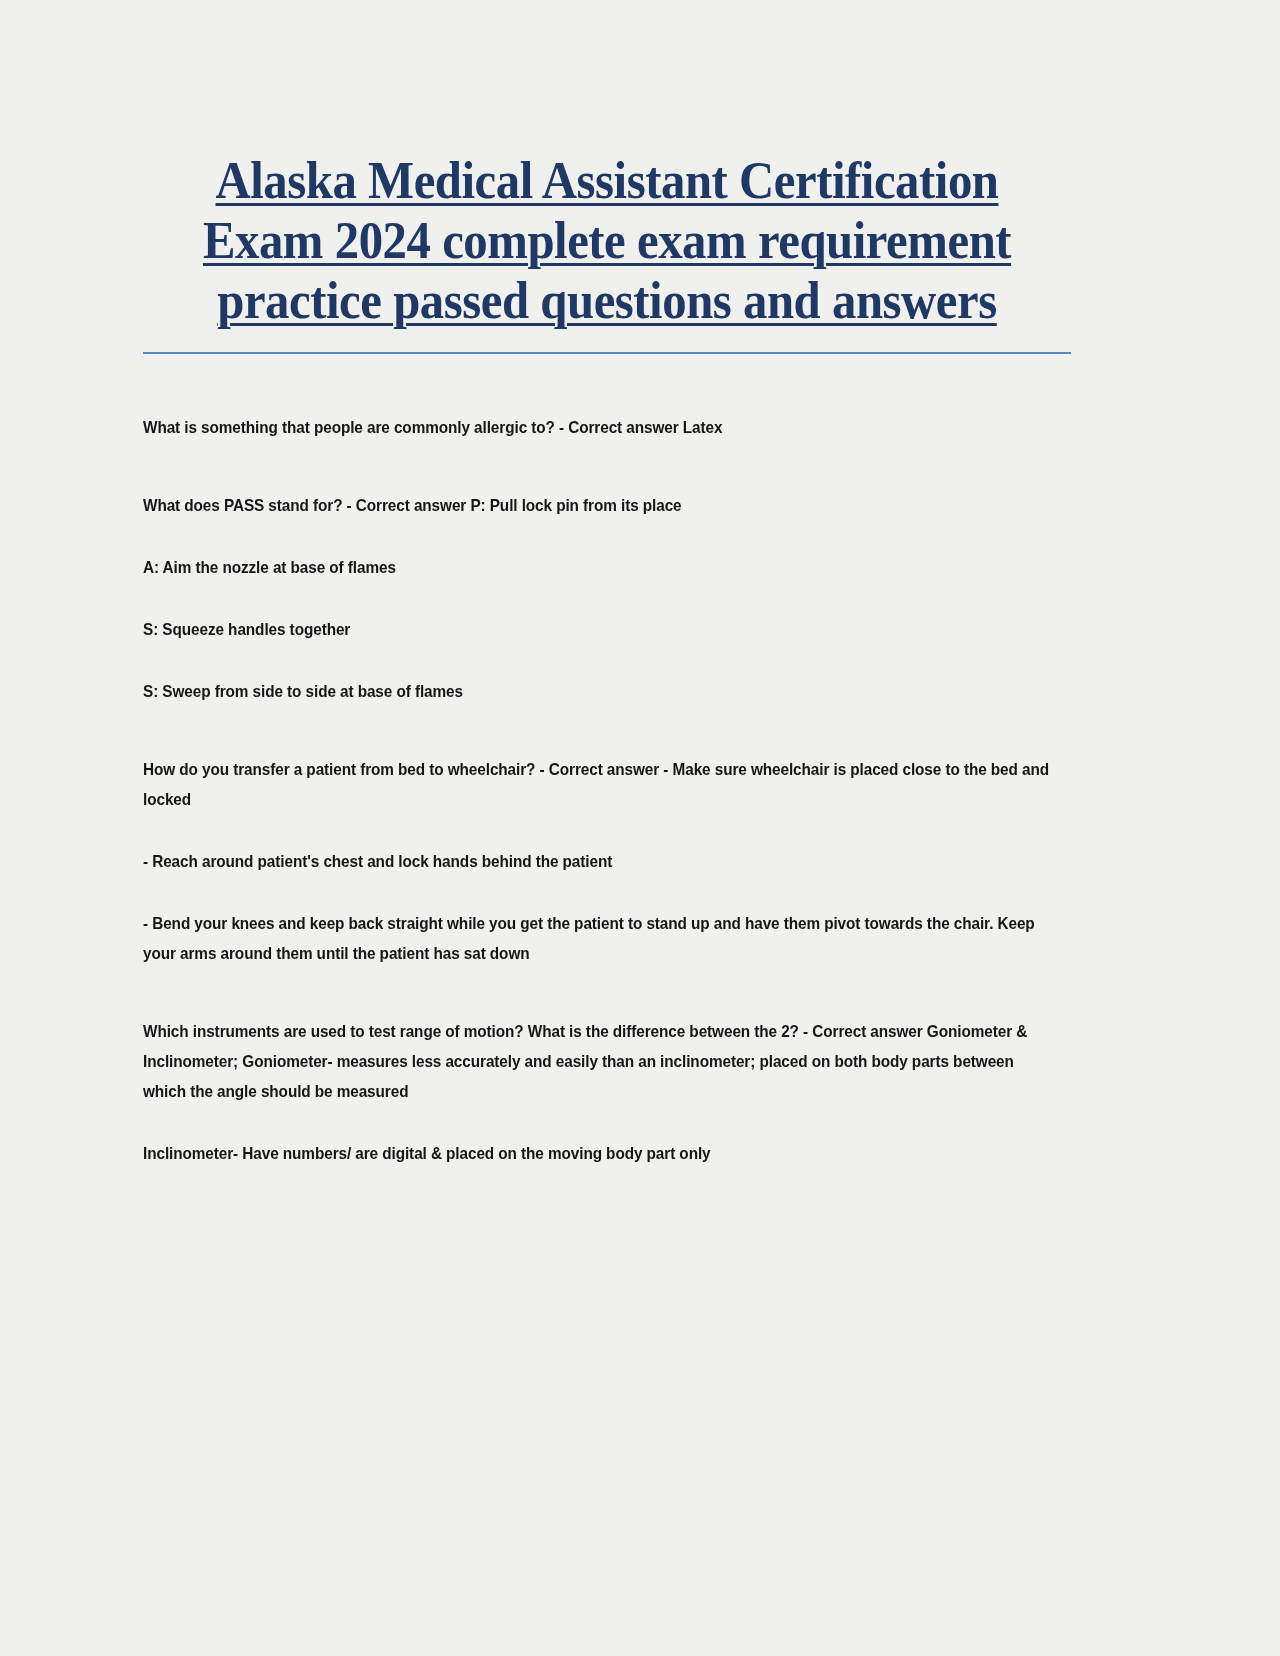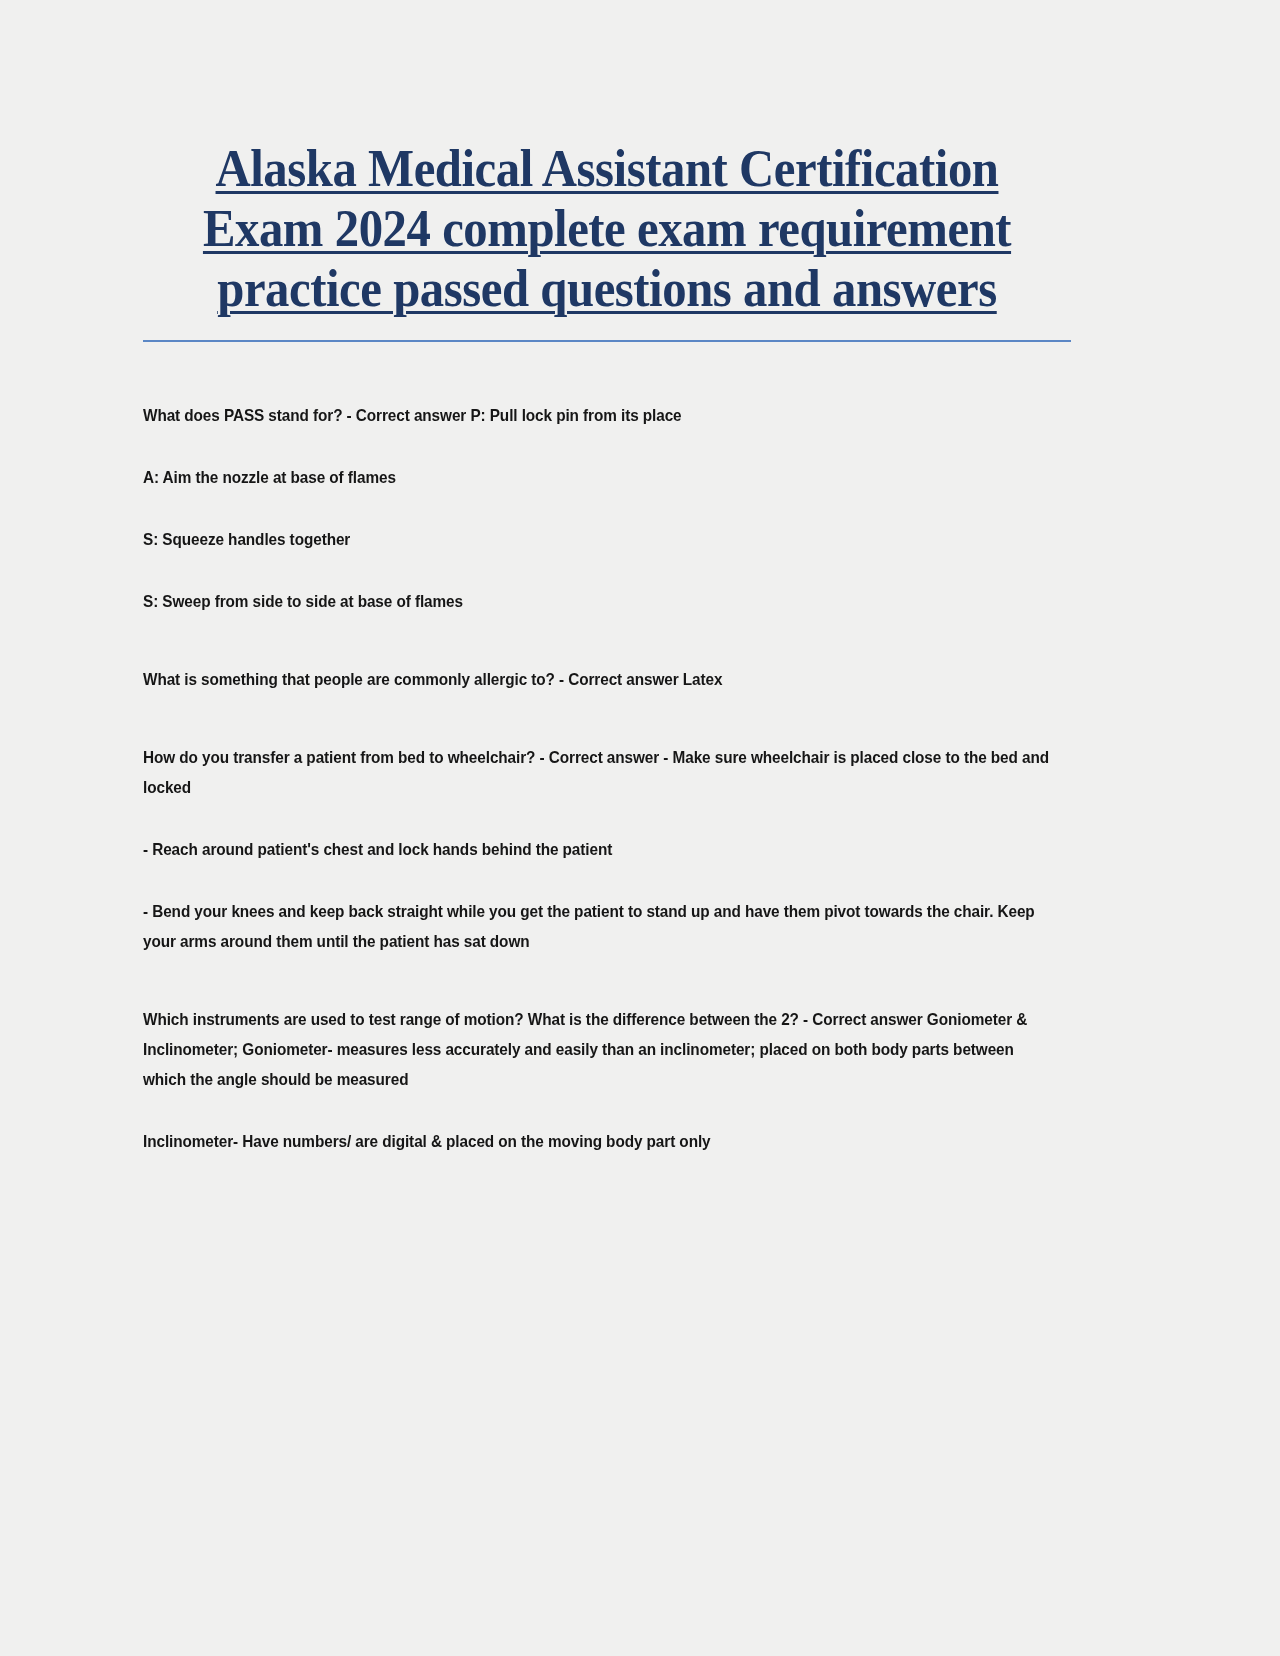--- a/index.html
+++ b/index.html
@@ -11,21 +11,21 @@
     position: relative;
     width: 1280px;
     height: 1656px;
     background: #f0f0ef;
     overflow: hidden;
     font-family: "Liberation Sans", sans-serif;
   }
   .page-inner {
     position: absolute;
     left: 143px;
-    top: 0;
+    top: 12px;
     width: 928px;
   }
 
   
   .doc-title {
     margin: 0;
     padding-top: 138px;
     text-align: center;
     font-family: "Liberation Serif", "DejaVu Serif", serif;
     font-weight: 700;
@@ -83,28 +83,28 @@
 <div class="page">
   <div class="page-inner">
 
     <h1 class="doc-title">Alaska Medical Assistant Certification Exam 2024 complete exam requirement practice passed questions and answers</h1>
 
     <hr class="title-rule">
 
     <div class="body-area">
 
       <section class="qa-block">
+        <p class="para">What is something that people are commonly allergic to? - Correct answer Latex</p>
+      </section>
+
+      <section class="qa-block">
         <p class="para">What does PASS stand for? - Correct answer P: Pull lock pin from its place</p>
         <p class="para">A: Aim the nozzle at base of flames</p>
         <p class="para">S: Squeeze handles together</p>
         <p class="para">S: Sweep from side to side at base of flames</p>
-      </section>
-
-      <section class="qa-block">
-        <p class="para">What is something that people are commonly allergic to? - Correct answer Latex</p>
       </section>
 
       <section class="qa-block">
         <p class="para wide">How do you transfer a patient from bed to wheelchair? - Correct answer - Make sure wheelchair is placed close to the bed and locked</p>
         <p class="para">- Reach around patient's chest and lock hands behind the patient</p>
         <p class="para wide">- Bend your knees and keep back straight while you get the patient to stand up and have them pivot towards the chair. Keep your arms around them until the patient has sat down</p>
       </section>
 
       <section class="qa-block">
         <p class="para wide">Which instruments are used to test range of motion? What is the difference between the 2? - Correct answer Goniometer &amp; Inclinometer; Goniometer- measures less accurately and easily than an inclinometer; placed on both body parts between which the angle should be measured</p>

